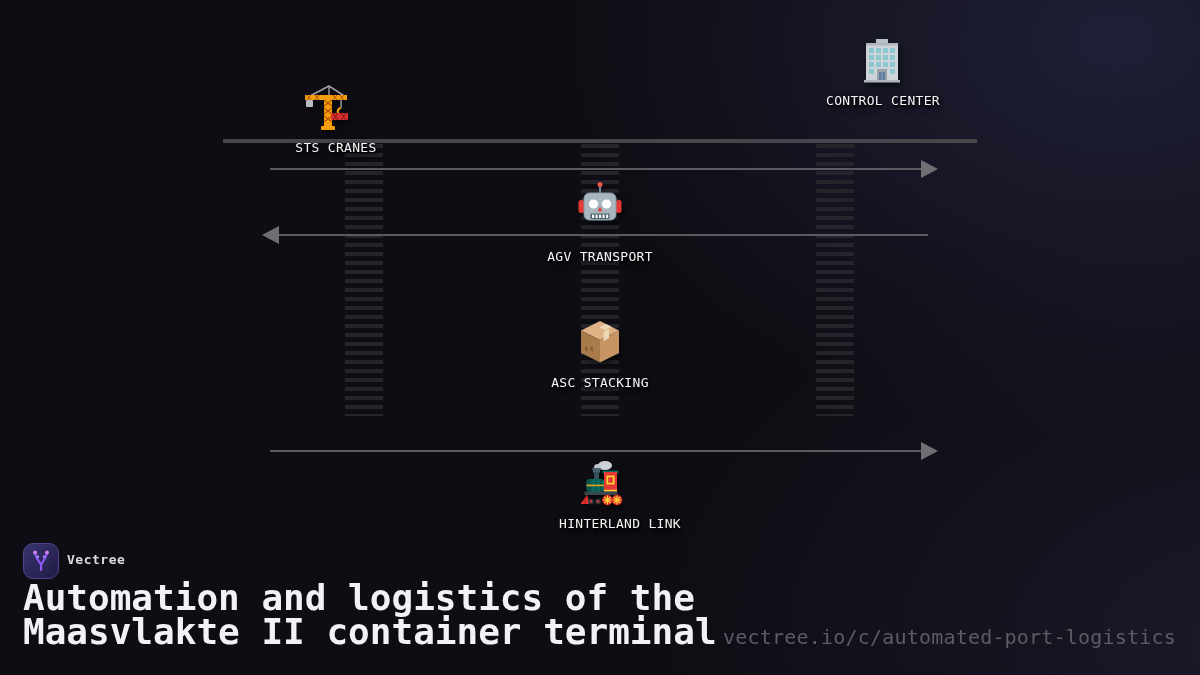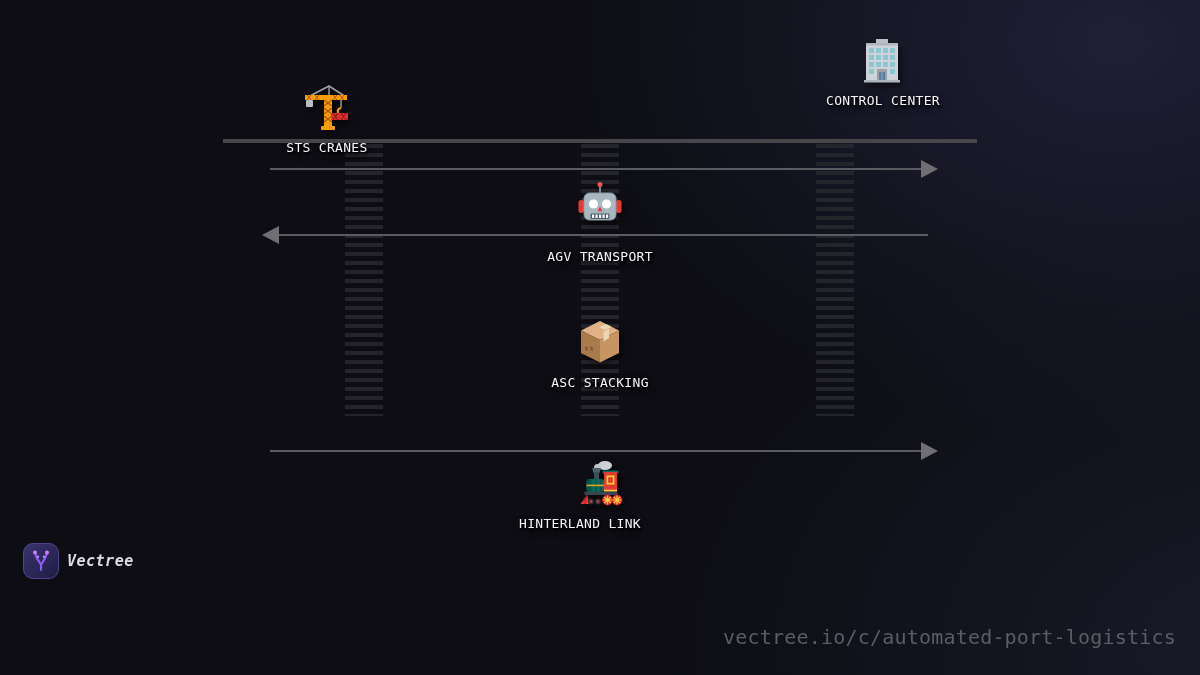--- a/index.html
+++ b/index.html
@@ -34,22 +34,22 @@
   
   .node-icon{position:absolute;filter:drop-shadow(3px 4px 3px rgba(0,0,0,.5));}
   .node-label{
     position:absolute;transform:translateX(-50%);white-space:nowrap;
     font-size:13px;font-weight:400;color:#f5f5f6;letter-spacing:.3px;
     text-shadow:1px 2px 2px rgba(0,0,0,.95), 2px 3px 7px rgba(0,0,0,.75);
   }
   
   .brand-logo{position:absolute;left:23px;top:543px;width:36px;height:36px;}
   .brand-name{
-    position:absolute;left:67px;top:552px;font-size:15px;font-weight:700;
-    color:#dcdce1;letter-spacing:.5px;font-style:italic;
+    position:absolute;left:67px;top:552px;font-size:13px;font-weight:700;
+    color:#dcdce1;letter-spacing:.5px;
   }
   .poster-title{
     position:absolute;left:23px;top:581px;font-size:36px;font-weight:700;
     line-height:34px;color:#f2f2f4;letter-spacing:0;white-space:nowrap;
   }
   .poster-url{
     position:absolute;right:24px;top:625px;font-size:20px;color:#5c5c66;letter-spacing:.2px;
   }
 </style>
 </head>
@@ -79,21 +79,21 @@
     <path d="M7 13 l4 5 m0 -5 l-4 5 M15 13 l4 5 m0 -5 l-4 5 M33 13 l4 5 m0 -5 l-4 5 M40 13 l4 5 m0 -5 l-4 5" stroke="#b45309" stroke-width="1"></path>
     <rect x="6" y="18" width="7" height="7" rx="1" fill="#b7bec4"></rect>
     <rect x="24" y="13" width="8" height="32" fill="#f59e0b"></rect>
     <path d="M24 18 l8 6 m0 -6 l-8 6 M24 26 l8 6 m0 -6 l-8 6 M24 34 l8 6 m0 -6 l-8 6" stroke="#b45309" stroke-width="1.2"></path>
     <rect x="21" y="44" width="14" height="4" rx="1" fill="#f59e0b"></rect>
     <path d="M41 18 L41 26" stroke="#9aa0a6" stroke-width="1.4"></path>
     <path d="M41 26 q-4 1 -3 5" stroke="#f59e0b" stroke-width="2.2" fill="none"></path>
     <rect x="31" y="31" width="17" height="7" rx="1" fill="#dc2f2f"></rect>
     <path d="M33 31 l5 7 m0 -7 l-5 7 M41 31 l5 7 m0 -7 l-5 7" stroke="#8f1d1d" stroke-width="1.2"></path>
   </svg>
-  <div class="node-label" style="left:327px;top:140px">STS CRANES</div>
+  <div class="node-label" style="left:336px;top:140px">STS CRANES</div>
 
   <svg class="node-icon" style="left:857px;top:36px;width:50px;height:50px" viewBox="0 0 50 50">
     <rect x="19" y="3" width="12" height="6" fill="#b9c0c6"></rect>
     <rect x="9" y="7" width="32" height="39" fill="#cdd3d8"></rect>
     <rect x="9" y="7" width="32" height="2.5" fill="#aeb6bc"></rect>
     <g fill="#8cc7cf">
       <rect x="12" y="12" width="5" height="5"></rect>
         <rect x="19" y="12" width="5" height="5"></rect>
         <rect x="26" y="12" width="5" height="5"></rect>
         <rect x="33" y="12" width="5" height="5"></rect>
@@ -168,34 +168,38 @@
     <path d="M11.5 39.5 L9 43.5 M13 37.5 L10.5 46" stroke="#b71c1c" stroke-width="1"></path>
     <circle cx="17" cy="43.5" r="3" fill="#263238"></circle>
       <circle cx="17" cy="43.5" r="1.3" fill="#e53935"></circle>
     <circle cx="24" cy="43.5" r="3" fill="#263238"></circle>
       <circle cx="24" cy="43.5" r="1.3" fill="#e53935"></circle>
     <circle cx="33.5" cy="42" r="5" fill="#e53935" stroke="#b71c1c" stroke-width="1"></circle>
     <path d="M33.5 37.5 v9 M29 42 h9 M30.3 38.8 l6.4 6.4 M36.7 38.8 l-6.4 6.4" stroke="#fdd835" stroke-width="1.1"></path>
     <circle cx="43" cy="42" r="5" fill="#e53935" stroke="#b71c1c" stroke-width="1"></circle>
     <path d="M43 37.5 v9 M38.5 42 h9 M39.8 38.8 l6.4 6.4 M46.2 38.8 l-6.4 6.4" stroke="#fdd835" stroke-width="1.1"></path>
   </svg>
-  <div class="node-label" style="left:580px;top:516px">HINTERLAND LINK</div>
+  <div class="node-label" style="left:620px;top:516px">HINTERLAND LINK</div>
 
   <svg class="brand-logo" viewBox="0 0 36 36">
     <defs>
       <linearGradient id="lg" x1="0" y1="0" x2="1" y2="1">
         <stop offset="0" stop-color="#39346f"></stop>
           <stop offset="1" stop-color="#201c43"></stop>
       </linearGradient>
     </defs>
     <rect x="0.5" y="0.5" width="35" height="35" rx="9.5" fill="url(#lg)" stroke="#4c478c" stroke-width="1"></rect>
     <path d="M12 10 C13.5 16 16.5 19.5 18 21.5 L18 27 M24 10 C22.5 16 19.5 19.5 18 21.5" stroke="#8b5cf6" stroke-width="2.2" fill="none" stroke-linecap="round"></path>
     <circle cx="12" cy="9.5" r="2" fill="#d07ef7"></circle>
     <circle cx="24" cy="9.5" r="2" fill="#d07ef7"></circle>
     <circle cx="15" cy="13.8" r="1.2" fill="#b288f8"></circle>
     <circle cx="21" cy="13.8" r="1.2" fill="#b288f8"></circle>
   </svg>
   <div class="brand-name">Vectree</div>
 
+  <div class="poster-title">
+    <div>Automation and logistics of the</div>
+    <div>Maasvlakte II container terminal</div>
+  </div>
 
   <div class="poster-url">vectree.io/c/automated-port-logistics</div>
 
 </div>
 
 </body></html>

